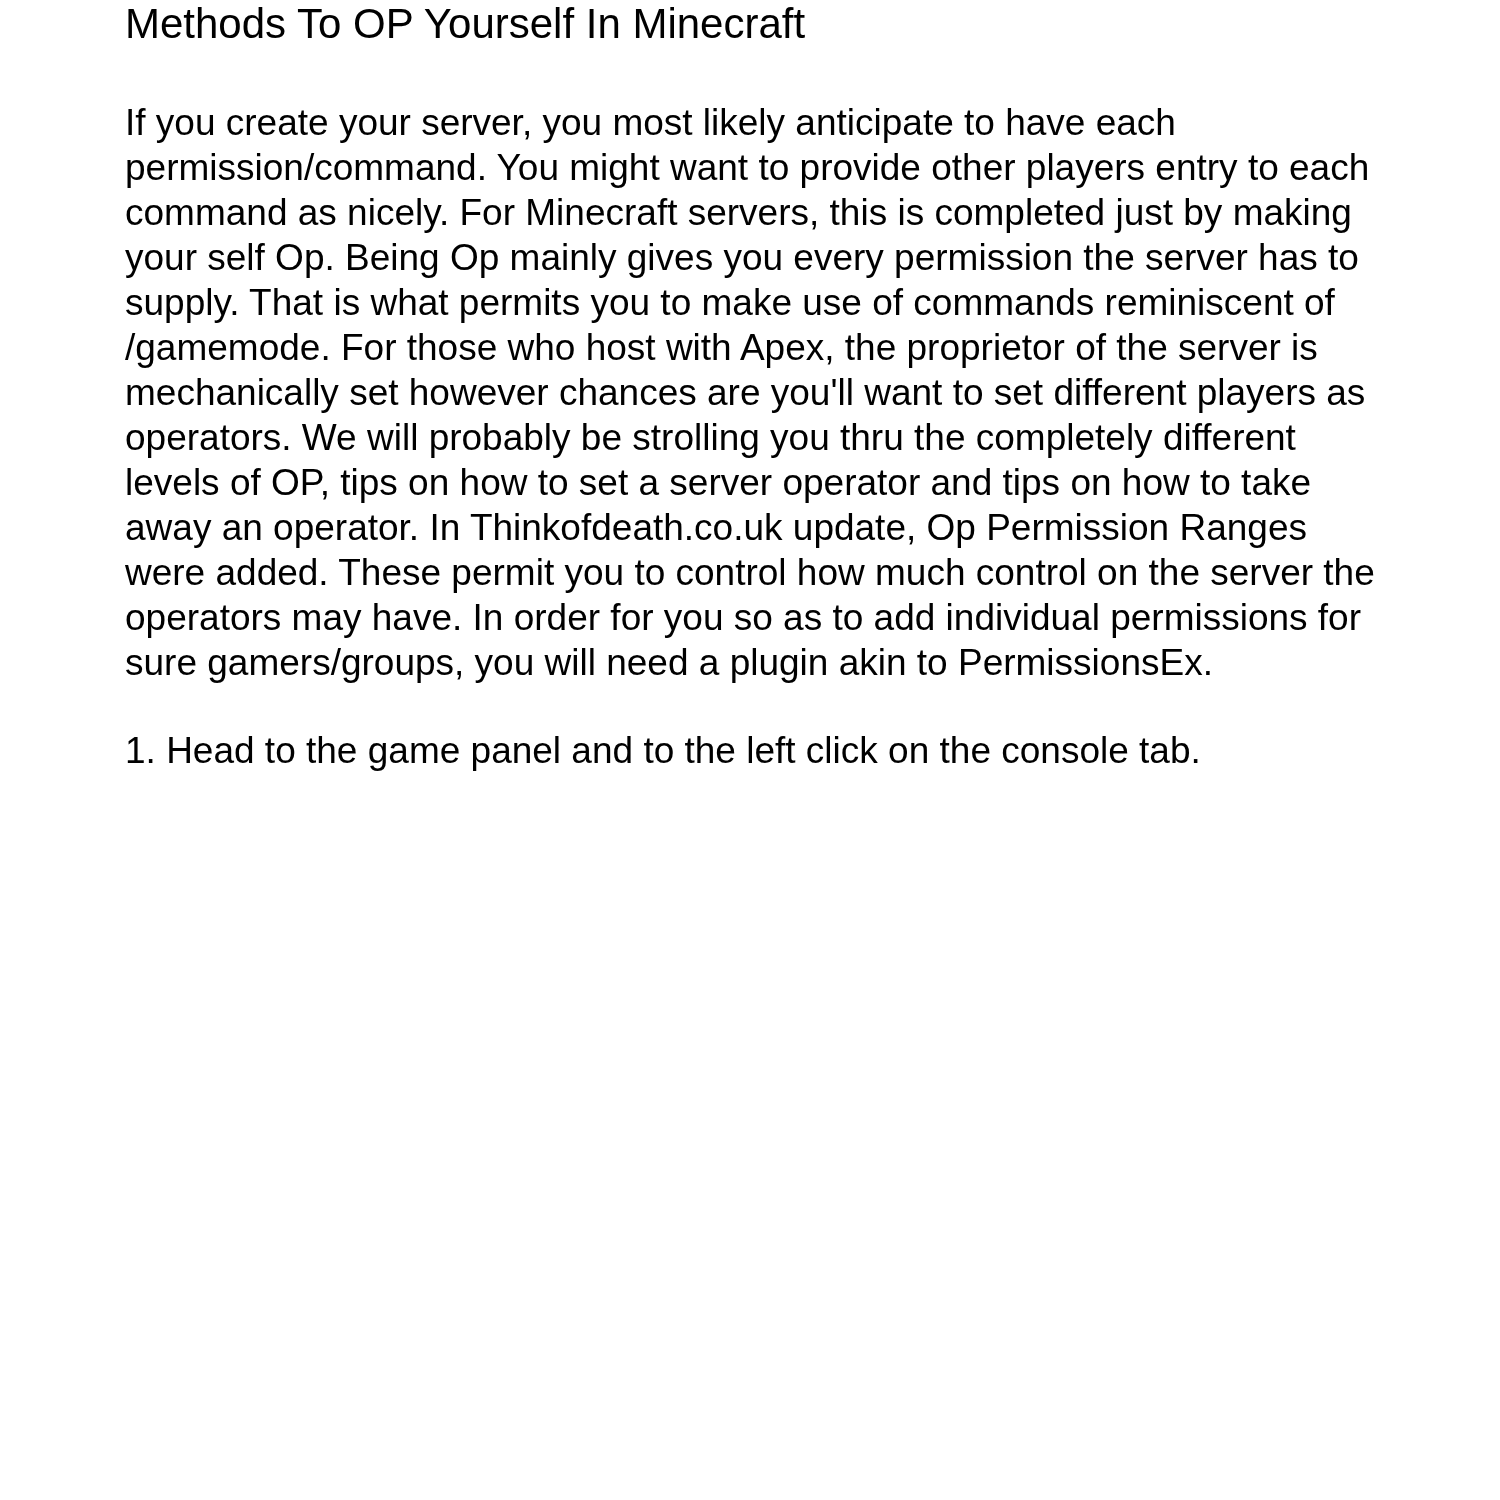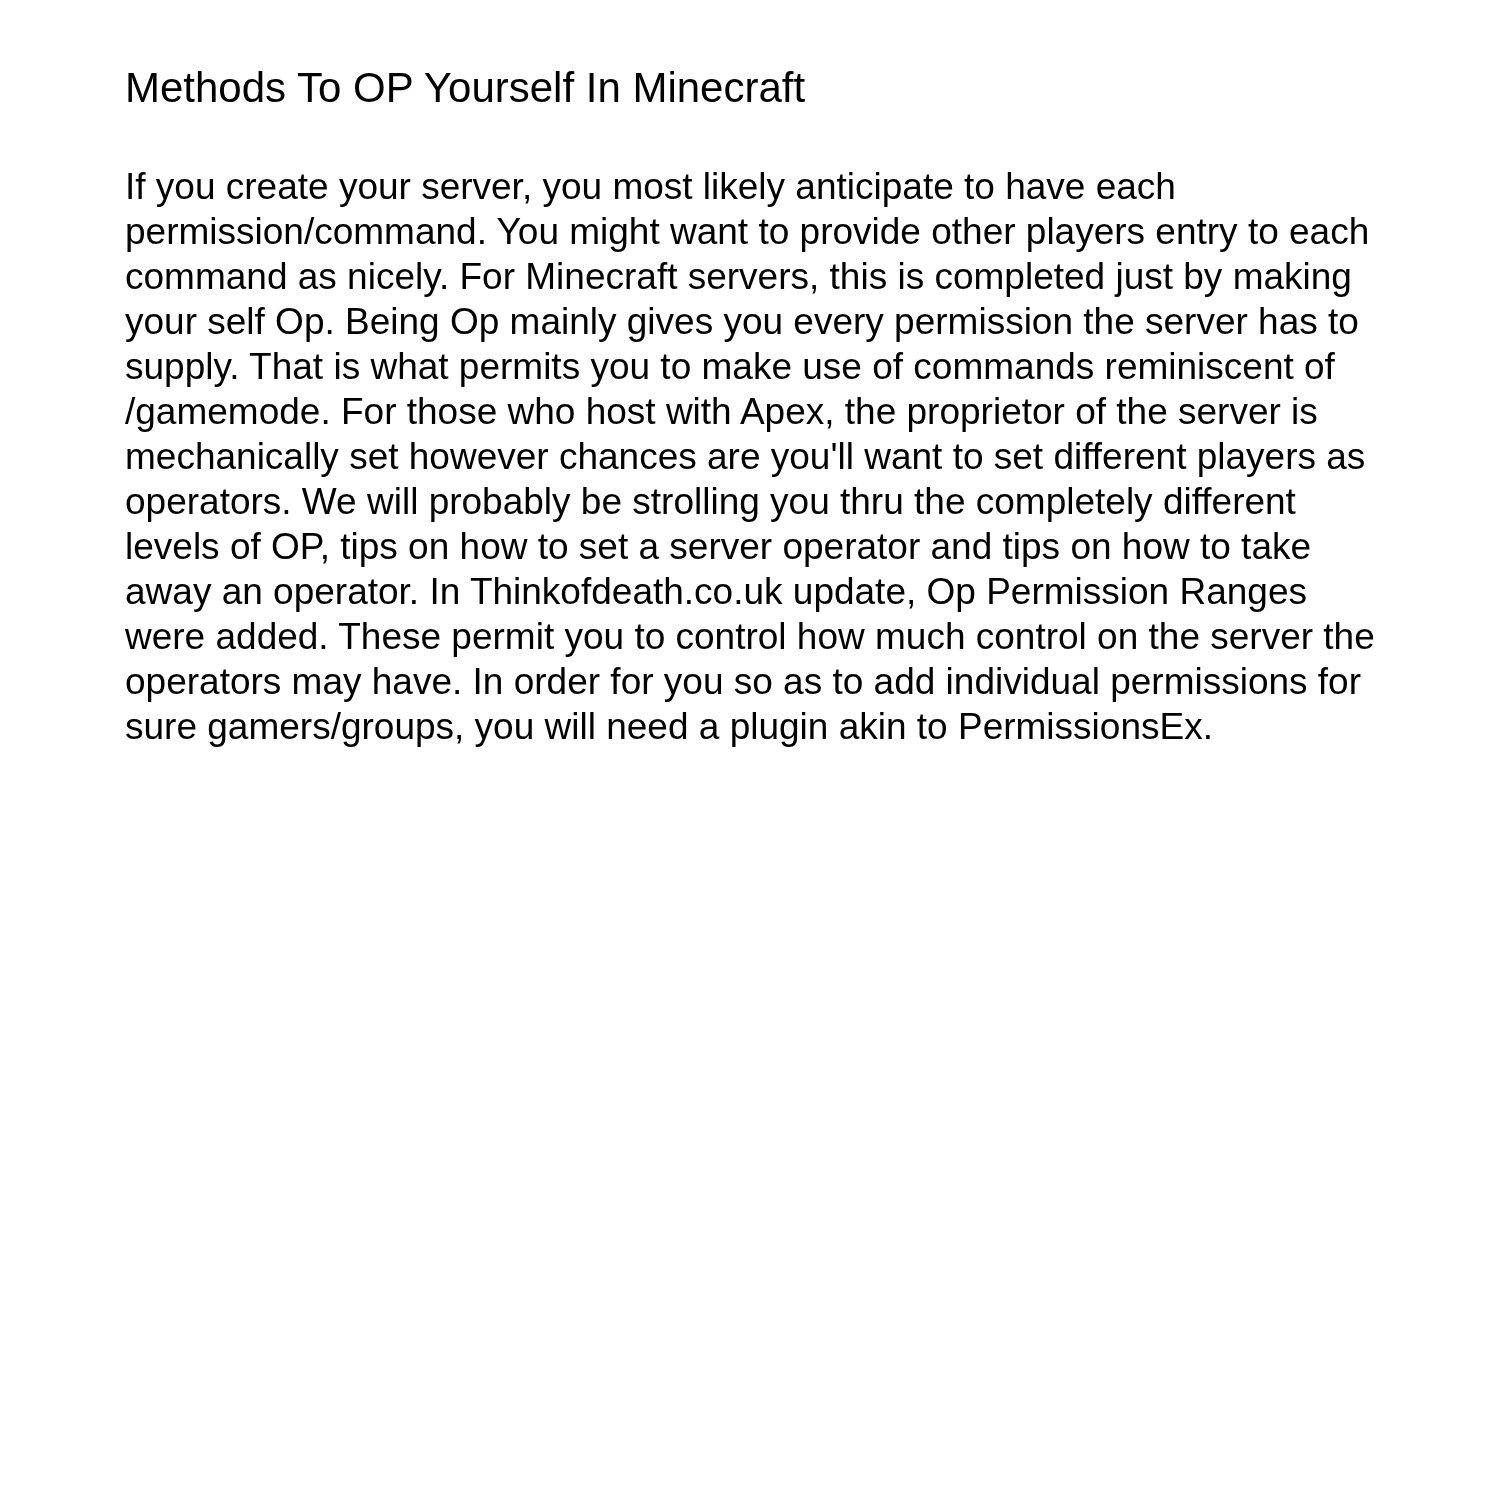--- a/index.html
+++ b/index.html
@@ -10,21 +10,20 @@
   body {
     width: 1500px;
     min-height: 1500px;
     overflow: hidden;
     font-family: "Liberation Sans", sans-serif;
     color: #000000;
     box-sizing: border-box;
   }
   .doc-page {
     width: 1252px;
-    padding-top: 64px;
     margin-left: 125px;
     margin-right: 123px;
   }
   .doc-title {
     font-size: 42px;
     font-weight: 400;
     line-height: 1.15;
     margin: 0 0 52px 0;
     letter-spacing: 0;
     color: #000000;
@@ -49,14 +48,15 @@
 
   <p class="doc-paragraph">If you create your server, you most likely anticipate to have each permission/command. You might want to provide other players entry to each command as nicely. For Minecraft servers, this is completed just by making your self Op. Being Op mainly gives you every permission the server has to supply. That is what permits you to make use of commands reminiscent of /gamemode. For those who host with Apex, the proprietor of the server is mechanically set however chances are you'll want to set different players as operators. We will probably be strolling you thru the completely different levels of OP, tips on how to set a server operator and tips on how to take away an operator. In Thinkofdeath.co.uk update, Op Permission Ranges were added. These permit you to control how much control on the server the operators may have. In order for you so as to add individual permissions for sure gamers/groups, you will need a plugin akin to PermissionsEx.</p>
 
 
 
 
 
 
 
 
+  <p class="doc-paragraph">1. Head to the game panel and to the left click on the console tab.</p>
 
 </div>
 
 </body></html>

